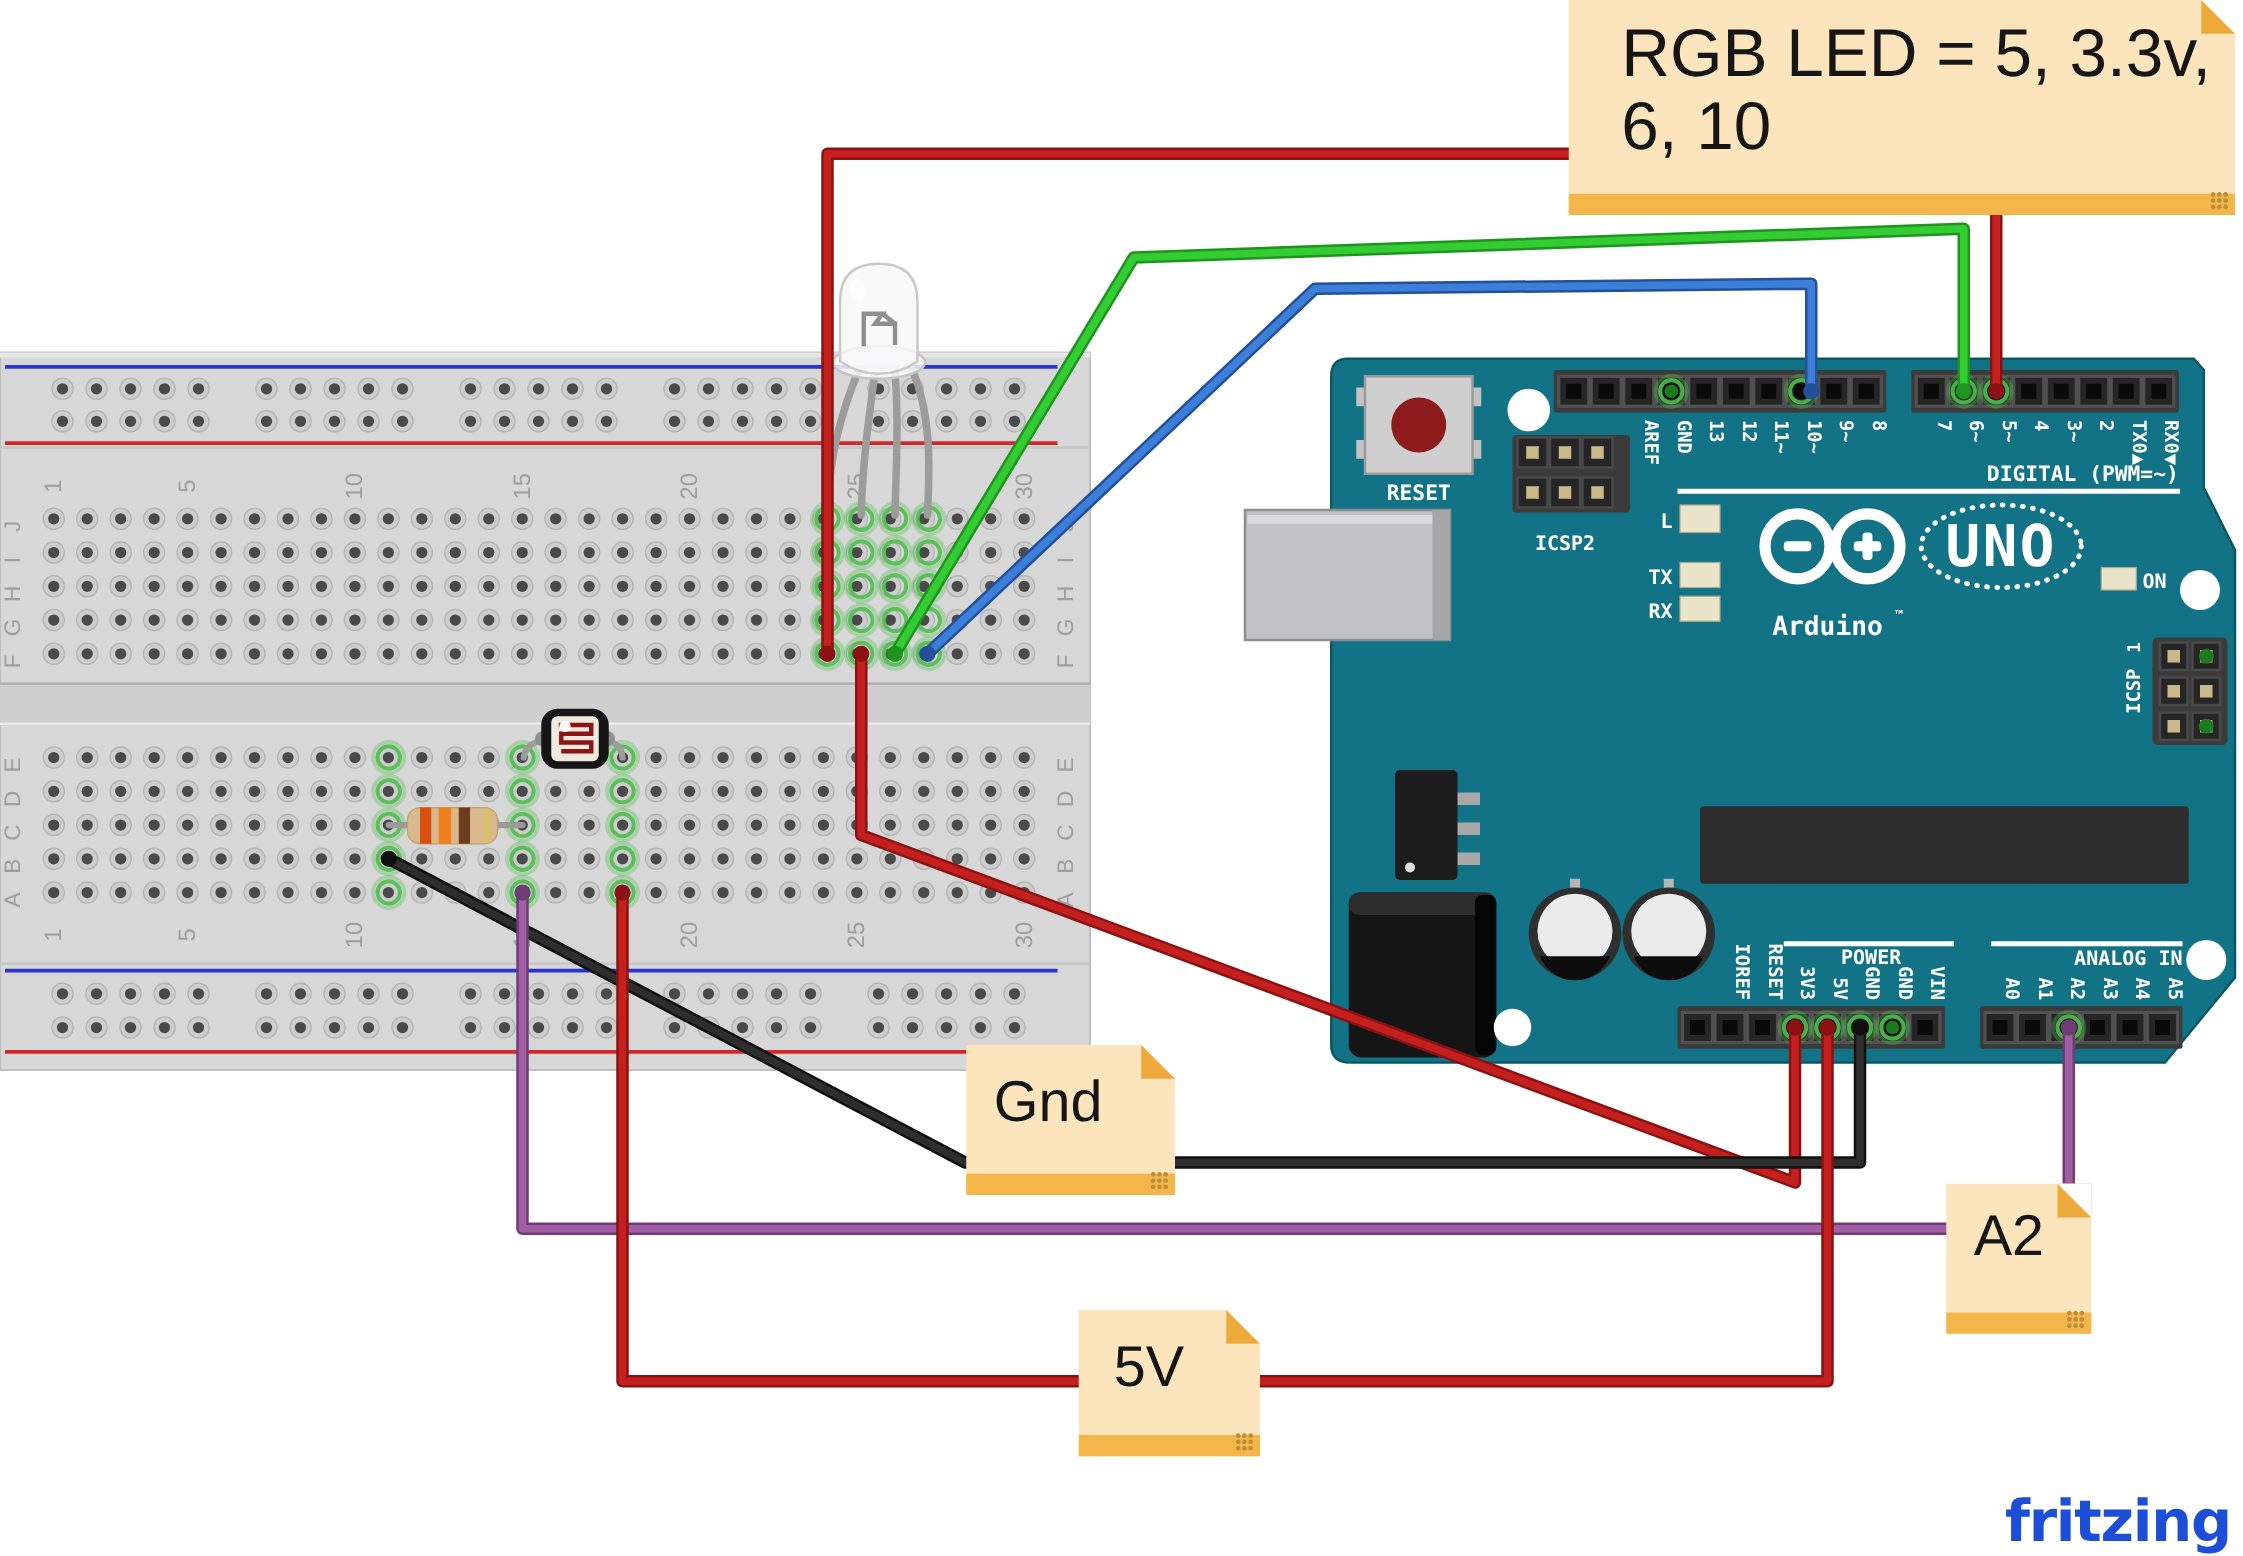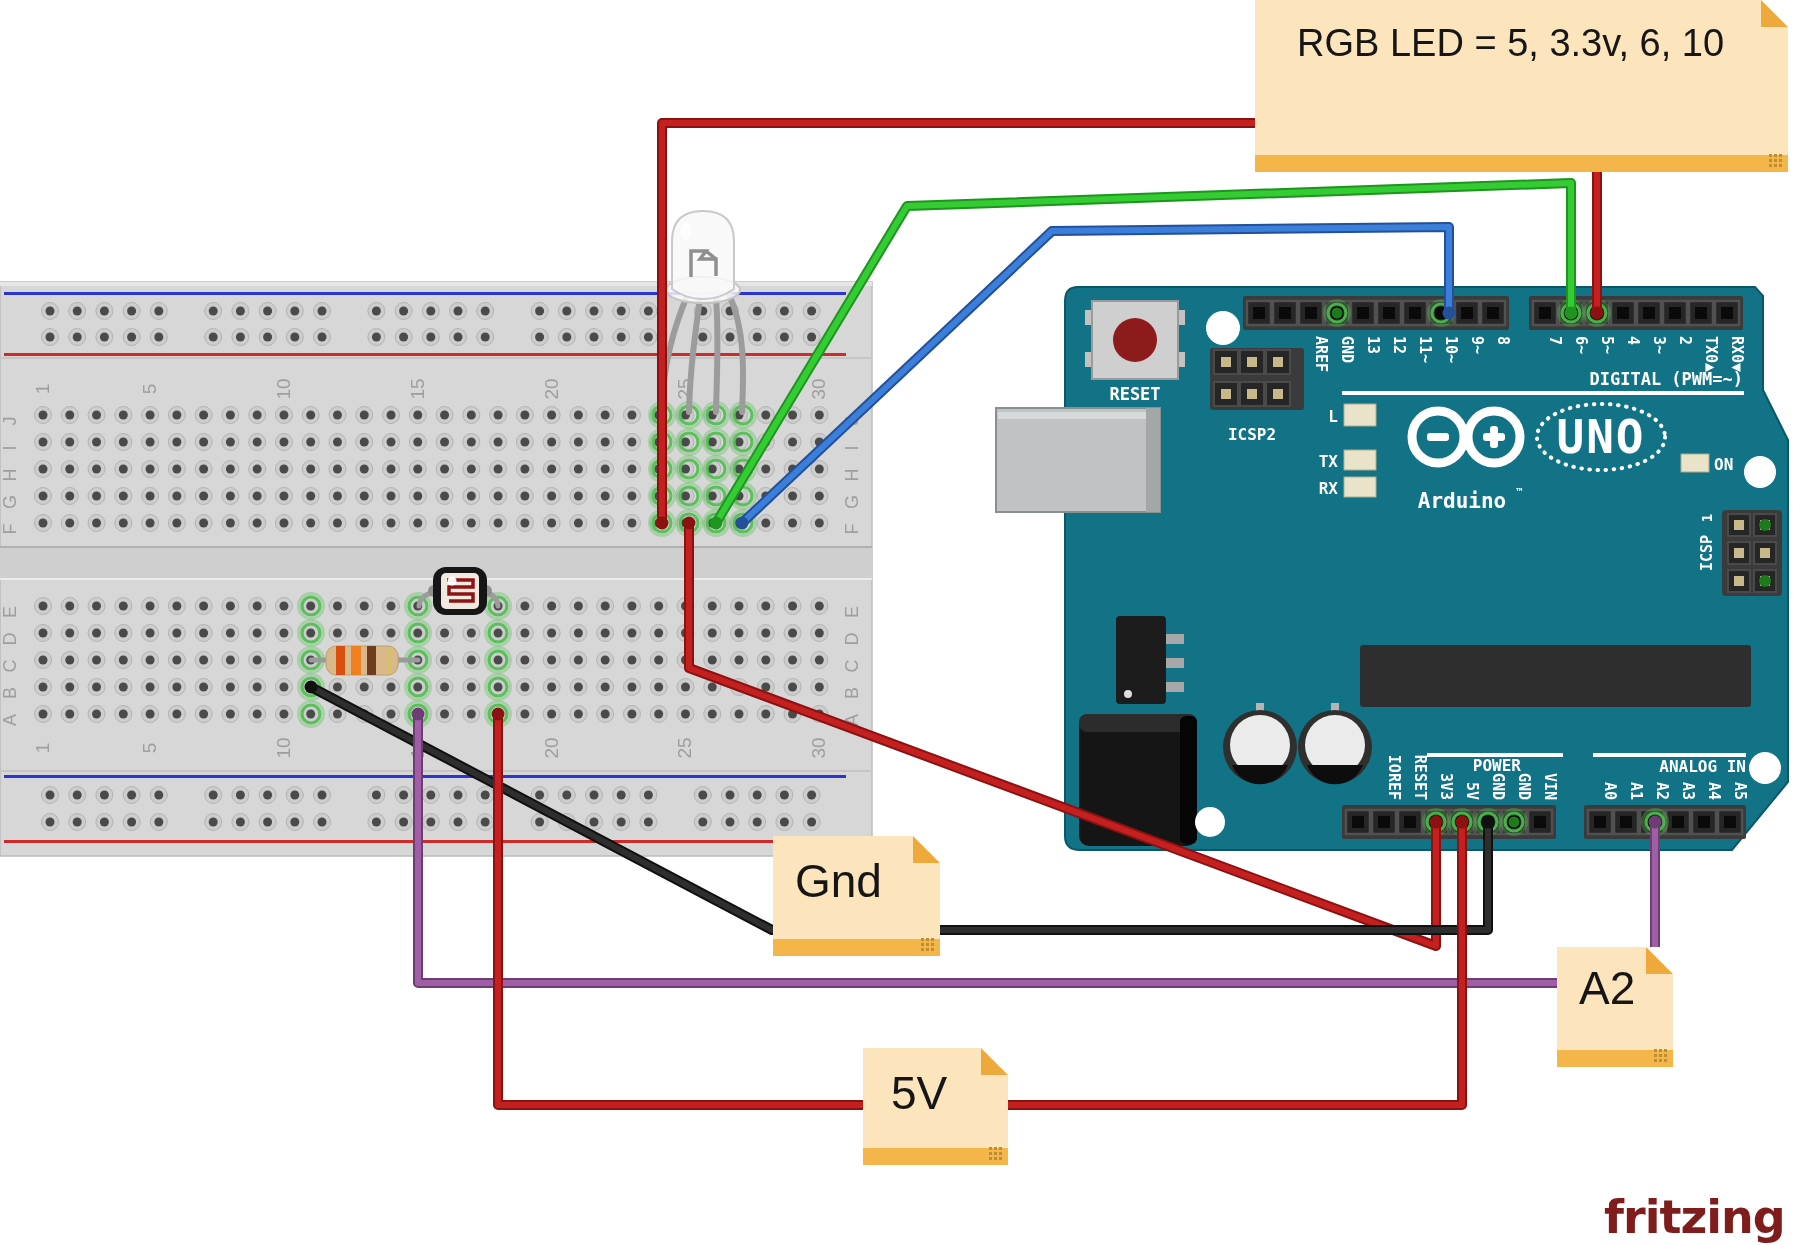--- a/index.html
+++ b/index.html
@@ -9,21 +9,21 @@
   svg text{font-family:"DejaVu Sans Mono",monospace;}
   .silk{fill:#ffffff;font-weight:bold;}
   .bblabel{fill:#9e9e9e;font-family:"Liberation Sans",sans-serif;}
   .note{position:absolute;background:#fce4bc;box-sizing:border-box;color:#161616;}
   .note .band{position:absolute;left:0;right:0;bottom:0;height:17px;background:#f4b54a;}
   .note .fold{content:"";position:absolute;top:0;right:0;width:0;height:0;
       border-style:solid;border-width:0 27px 27px 0;border-color:#ffffff #ffffff #eda93c #eda93c;}
   .note .grip{position:absolute;right:5px;bottom:4px;width:15px;height:15px;
       background-image:radial-gradient(#bd8e33 1.6px, rgba(0,0,0,0) 1.7px);background-size:5px 5px;}
   .note .txt{position:relative;white-space:pre-wrap;line-height:58px;}
-  #note-rgb .txt{padding:14px 10px 0 42px;font-size:38px;}
+  #note-rgb .txt{padding:14px 10px 0 42px;font-size:54px;}
   #note-gnd .txt{padding:16px 0 0 22px;font-size:46px;}
   #note-a2 .txt{padding:12px 0 0 22px;font-size:46px;}
   #note-5v .txt{padding:16px 0 0 28px;font-size:46px;}
   #watermark{position:absolute;left:1604px;top:1190px;font-family:"DejaVu Sans",sans-serif;
       font-weight:bold;font-size:46px;letter-spacing:-1px;}
 </style>
 </head>
 <body>
 
 <div id="stage">
@@ -1297,15 +1297,15 @@
   <div class="grip"></div>
 </div>
 
 <div class="note" id="note-5v" style="left:863px;top:1048px;width:145px;height:117px;">
   <div class="txt">5V</div>
   <div class="band"></div>
   <div class="fold"></div>
   <div class="grip"></div>
 </div>
 
-<div id="watermark" style="color: #7f1d1d;">fritzing</div>
+<div id="watermark" style="color: #1d4ed8;">fritzing</div>
 
 </div>
 
 </body></html>

